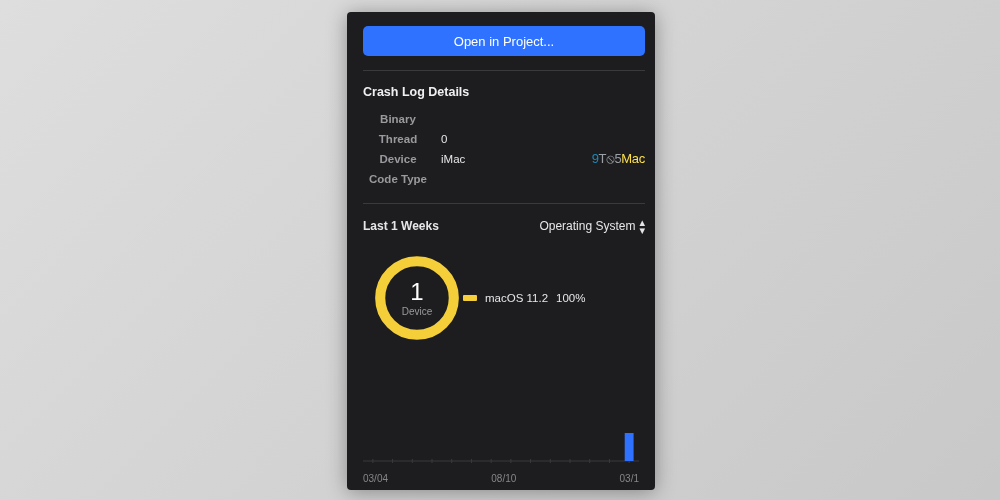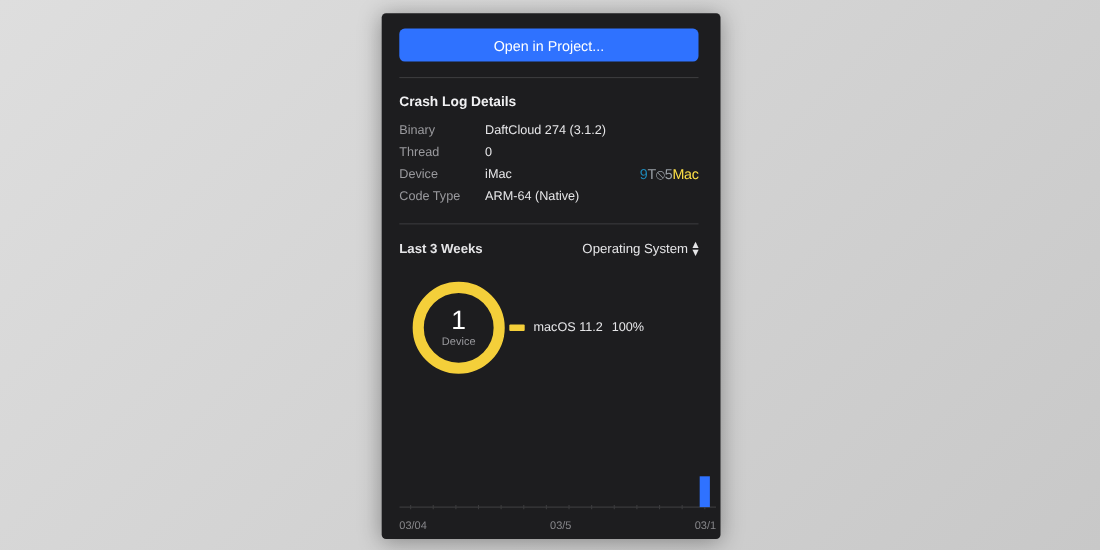--- a/index.html
+++ b/index.html
@@ -18,21 +18,21 @@
     width: 308px;
     height: 478px;
     background: #1d1d1f;
     border-radius: 4px;
     box-shadow: 0 2px 20px rgba(0,0,0,0.35);
     color: #e6e6e8;
     font-size: 12px;
     overflow: hidden;
   }
   .panel-inner {
-    padding: 14px 20px 0 16px;
+    padding: 14px 10px 0 16px;
     box-sizing: border-box;
     height: 100%;
     position: relative;
   }
   .open-btn {
     display: block;
     width: 100%;
     height: 30px;
     line-height: 30px;
     text-align: center;
@@ -56,23 +56,24 @@
   .details {
     margin-top: 10px;
     font-size: 11.5px;
     line-height: 20px;
   }
   .row {
     display: flex;
   }
   .row .label {
     width: 70px;
-    text-align: left;
+    text-align: center;
     color: #9a9a9e;
     padding-right: 8px;
+    font-weight: bold;
   }
   .row .value {
     color: #e6e6e8;
     flex: 1;
     position: relative;
   }
   .watermark {
     position: absolute;
     right: 0;
     top: 0;
@@ -149,21 +150,21 @@
   }
   .legend .bar {
     width: 14px;
     height: 6px;
     background: #f4cf3a;
     border-radius: 1px;
   }
   .timeline {
     position: absolute;
     left: 16px;
-    right: 4px;
+    right: 16px;
     bottom: 6px;
   }
   .timeline svg { display:block; width:100%; height:46px; }
   .tick-labels {
     display: flex;
     justify-content: space-between;
     font-size: 10px;
     color: #86868a;
     margin-top: 2px;
   }
@@ -176,45 +177,43 @@
 
     <button class="open-btn">Open in Project...</button>
 
     <hr class="hr">
 
     <div class="section-title">Crash Log Details</div>
 
     <div class="details">
       <div class="row">
         <div class="label">Binary</div>
-        <div class="value">DaftCloud 274 (3.1.2)</div>
       </div>
       <div class="row">
         <div class="label">Thread</div>
         <div class="value">0</div>
       </div>
       <div class="row">
         <div class="label">Device</div>
         <div class="value">
           <span>iMac</span>
           <span class="watermark">
             <span class="nine">9</span><span class="to5">T⦸5</span><span class="mac">Mac</span>
           </span>
         </div>
       </div>
       <div class="row">
         <div class="label">Code Type</div>
-        <div class="value">ARM-64 (Native)</div>
       </div>
     </div>
 
     <hr class="hr">
 
     <div class="weeks-header">
-      <div class="title">Last 3 Weeks</div>
+      <div class="title">Last 1 Weeks</div>
       <div class="selector">
         <span>Operating System</span>
         <span class="sort-icon">
           <span>▴</span>
             <span>▾</span>
         </span>
       </div>
     </div>
 
     <div class="donut-area">
@@ -248,19 +247,19 @@
           <line x1="167.57142857142858" y1="34" x2="167.57142857142858" y2="38" stroke="#3a3a3c" stroke-width="1"></line>
           <line x1="187.2857142857143" y1="34" x2="187.2857142857143" y2="38" stroke="#3a3a3c" stroke-width="1"></line>
           <line x1="207.00000000000003" y1="34" x2="207.00000000000003" y2="38" stroke="#3a3a3c" stroke-width="1"></line>
           <line x1="226.71428571428572" y1="34" x2="226.71428571428572" y2="38" stroke="#3a3a3c" stroke-width="1"></line>
           <line x1="246.42857142857144" y1="34" x2="246.42857142857144" y2="38" stroke="#3a3a3c" stroke-width="1"></line>
           <line x1="266.1428571428571" y1="34" x2="266.1428571428571" y2="38" stroke="#3a3a3c" stroke-width="1"></line>
           <rect x="261.70714285714286" y="8" width="8.871428571428572" height="28" fill="#2f72ff"></rect>
         </svg>
       <div class="tick-labels">
         <span>03/04</span>
-        <span>03/5</span>
+        <span>08/10</span>
         <span>03/1</span>
       </div>
     </div>
 
   </div>
 </div>
 
 </body></html>

